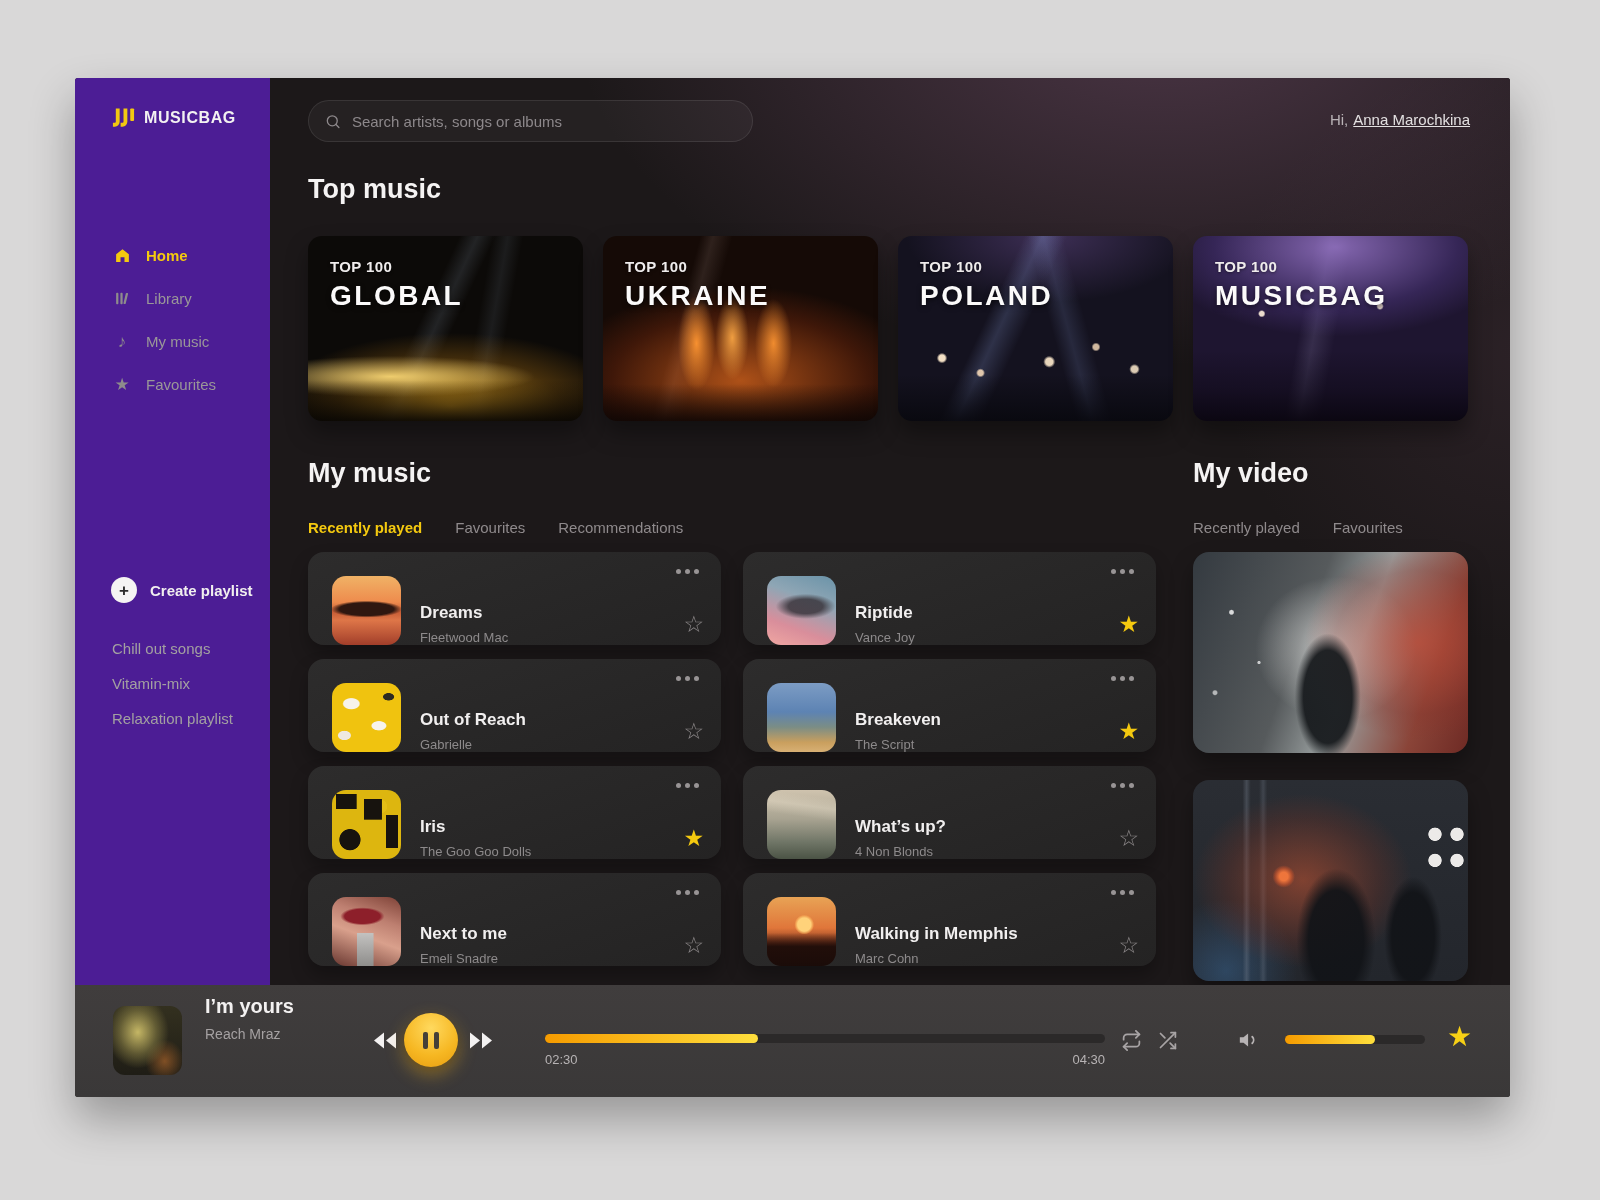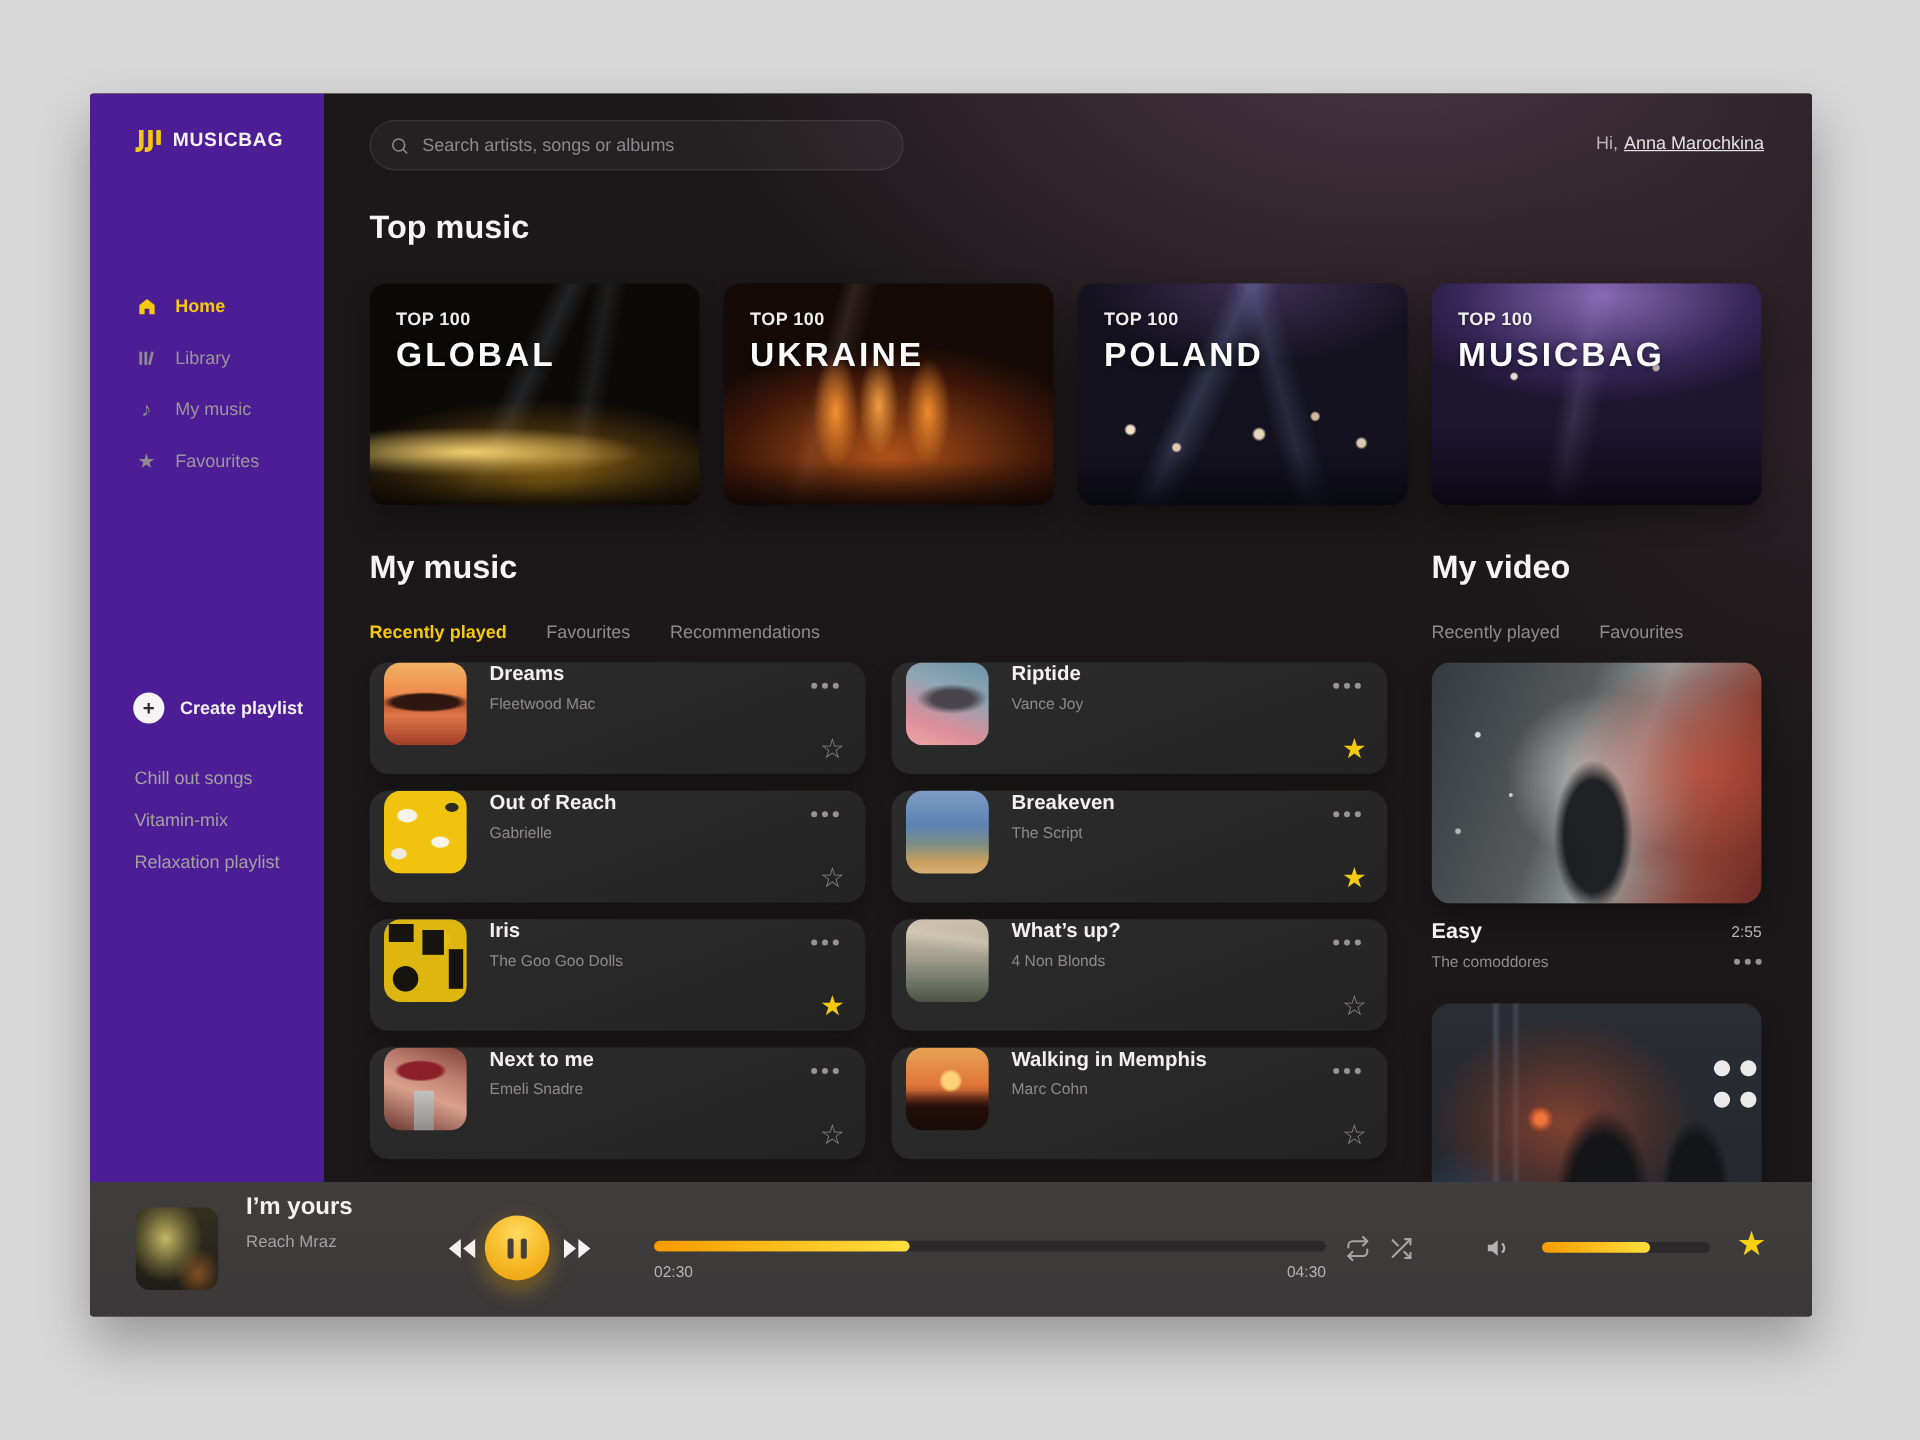--- a/index.html
+++ b/index.html
@@ -89,22 +89,22 @@
 
   .tabs { position:absolute; display:flex; gap:33px; }
   .tabs-music { left:38px; top:441px; }
   .tabs-video { left:923px; top:441px; }
   .tab { color:#8f8a8c; font-size:15px; cursor:pointer; }
   .tab.active { color:#f4c90f; font-weight:700; }
 
   .tracks { position:absolute; left:38px; top:474px; display:grid;
     grid-template-columns:413px 413px; grid-auto-rows:93px; column-gap:22px; row-gap:14px; }
   .track-card { border-radius:16px; background:linear-gradient(160deg,#2d2c2c,#242323);
-    box-shadow:0 10px 18px rgba(0,0,0,.28); position:relative; display:flex; align-items:flex-start;
-    padding-left:12px; cursor:pointer; }
+    box-shadow:0 10px 18px rgba(0,0,0,.28); position:relative; display:flex; align-items:flex-end;
+    padding-left:24px; cursor:pointer; }
   .thumb { width:69px; height:69px; border-radius:14px; flex:0 0 69px; }
   .t-meta { margin-left:19px; }
   .t-title { color:#f1efef; font-size:17px; font-weight:700; }
   .t-artist { color:#8d8a8b; font-size:13px; margin-top:7px; }
   .dots { position:absolute; top:17px; right:22px; display:flex; gap:4px; cursor:pointer; }
   .dots i { width:5px; height:5px; border-radius:50%; background:#989495; }
   .star { position:absolute; bottom:9px; right:17px; font-size:23px; line-height:1; cursor:pointer; }
   .star.fav { color:#f4c90f; }
   .star.not-fav { color:#8a8687; }
 
@@ -423,35 +423,20 @@
 
     <h2 class="h1 h-myvideo">My video</h2>
 
     <div class="tabs tabs-video">
       <span class="tab">Recently played</span>
       <span class="tab">Favourites</span>
     </div>
 
     <div class="video-col">
       <div class="video-img vimg-easy"></div>
-      <div class="v-info">
-        <div class="v-row1">
-          <span class="v-title">Easy</span>
-
-          <span class="v-time">2:55</span>
-        </div>
-        <div class="v-row2">
-          <span class="v-artist">The comoddores</span>
-          <span class="dots" style="position:static;">
-              <i></i>
-              <i></i>
-              <i></i>
-            </span>
-        </div>
-      </div>
       <div class="video-img vimg-2"></div>
     </div>
 
   </section>
 
   <footer class="player">
     <div class="p-thumb"></div>
     <div class="p-meta">
       <div class="p-title">I’m yours</div>
       <div class="p-artist">Reach Mraz</div>

